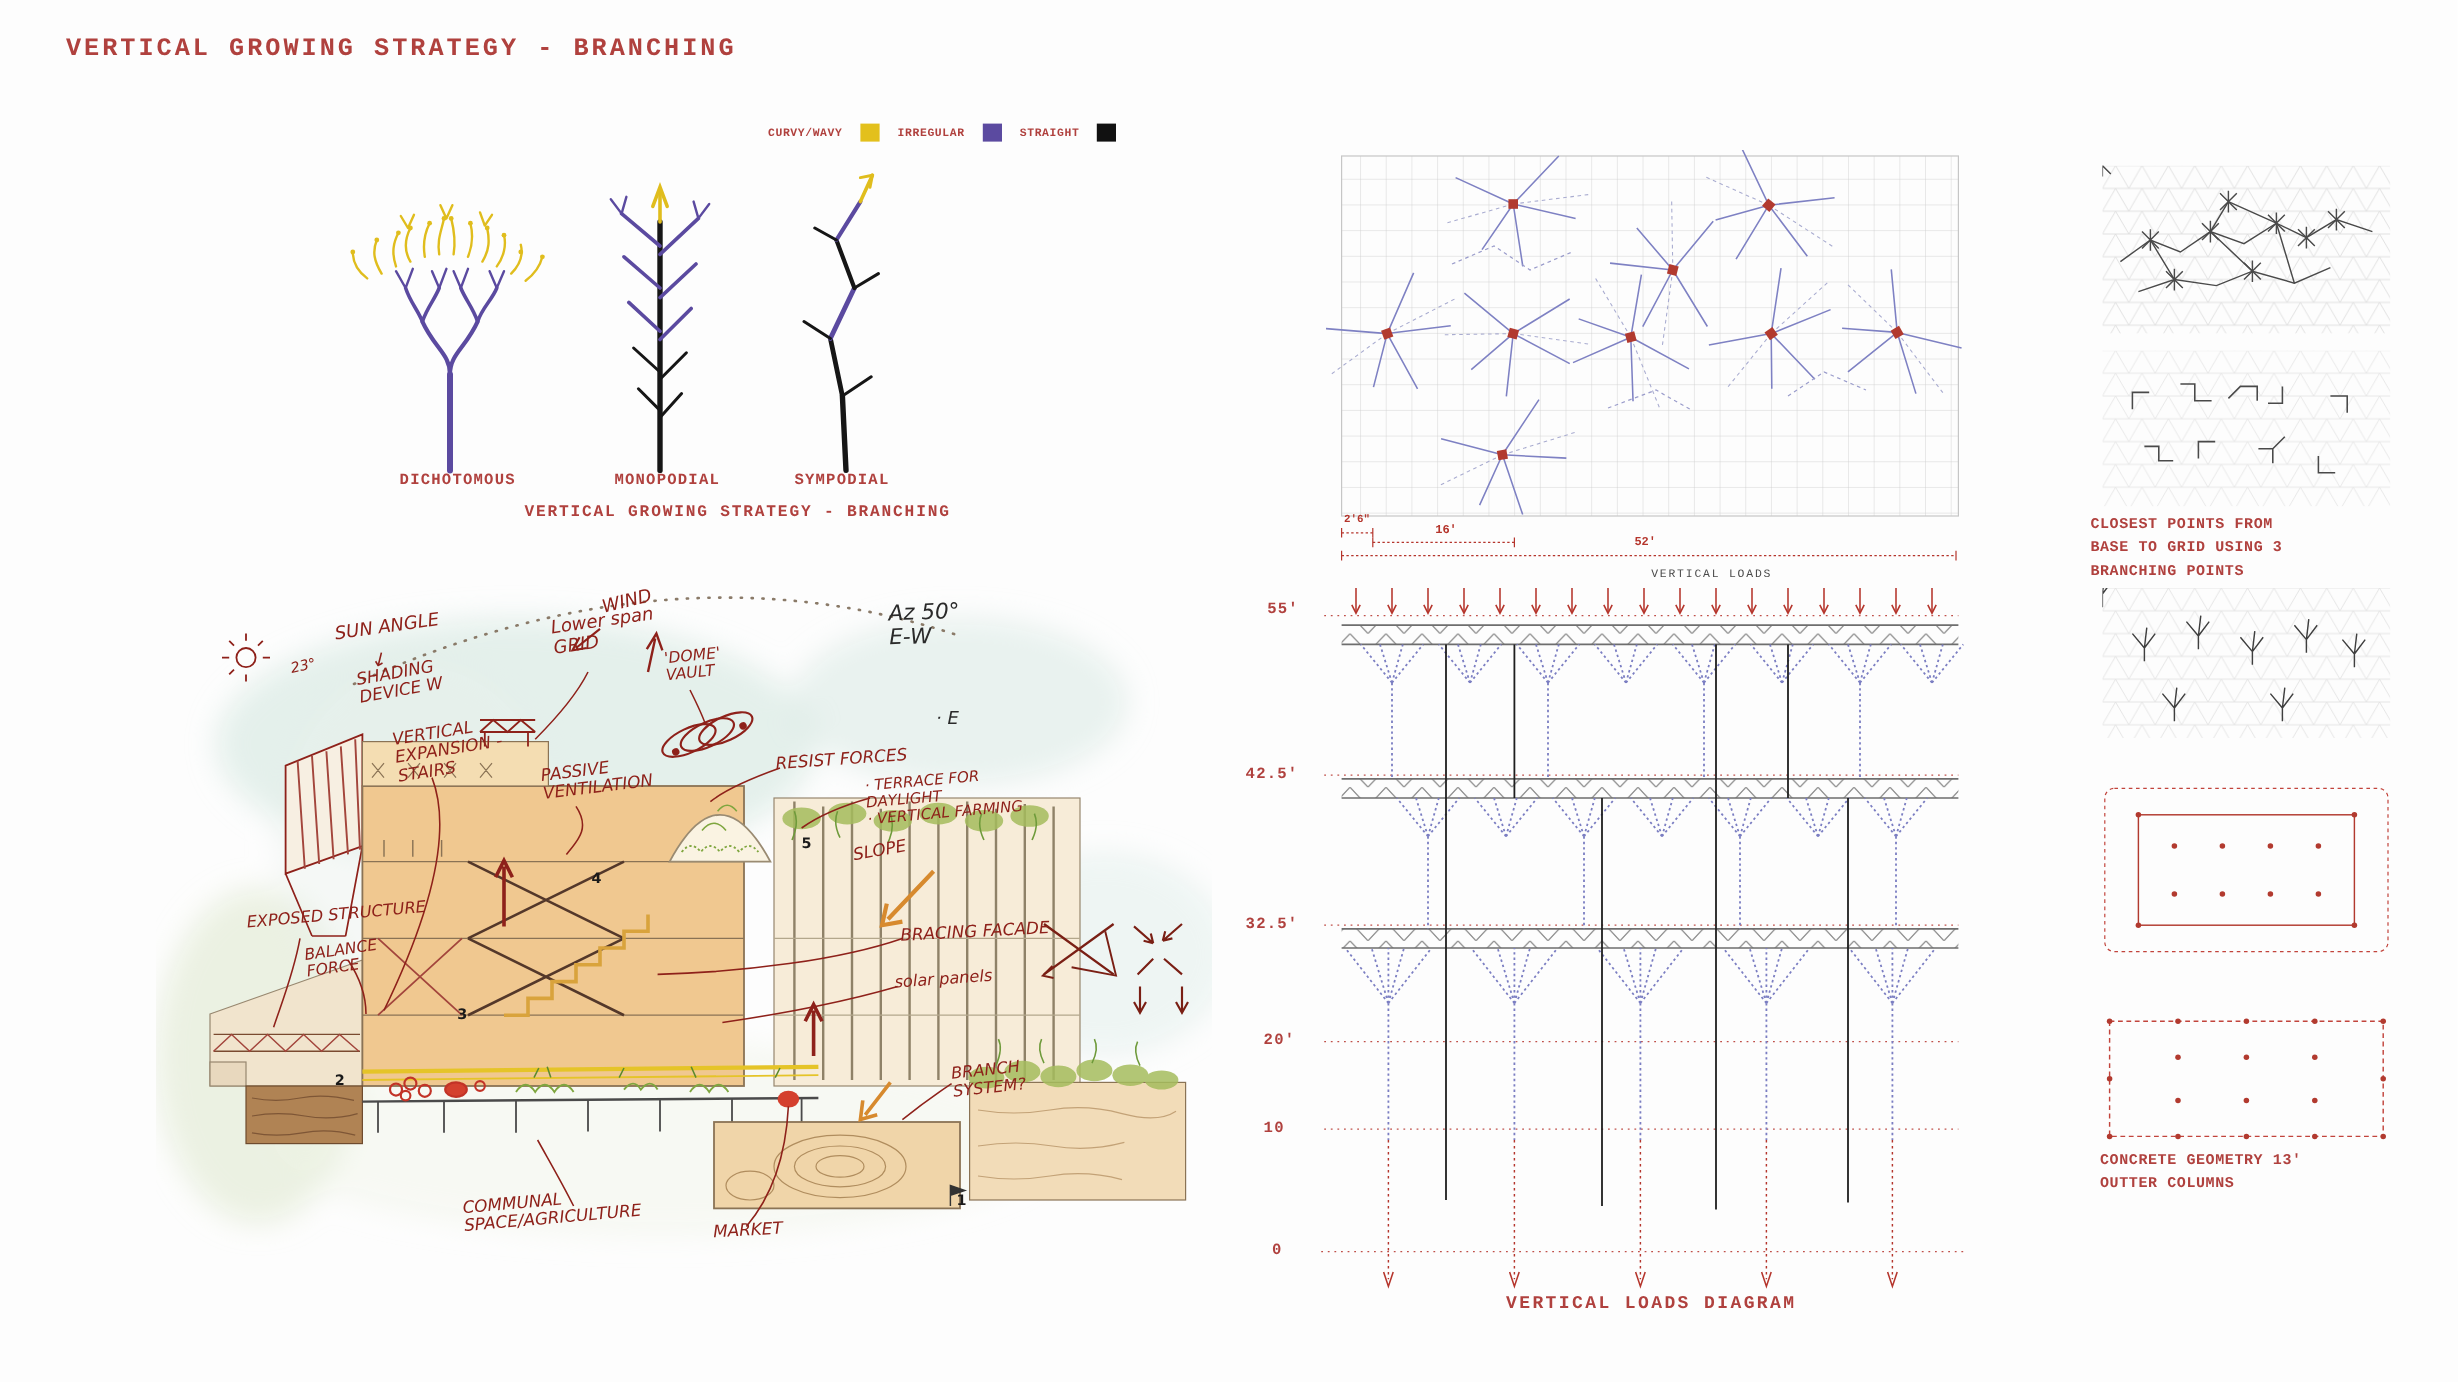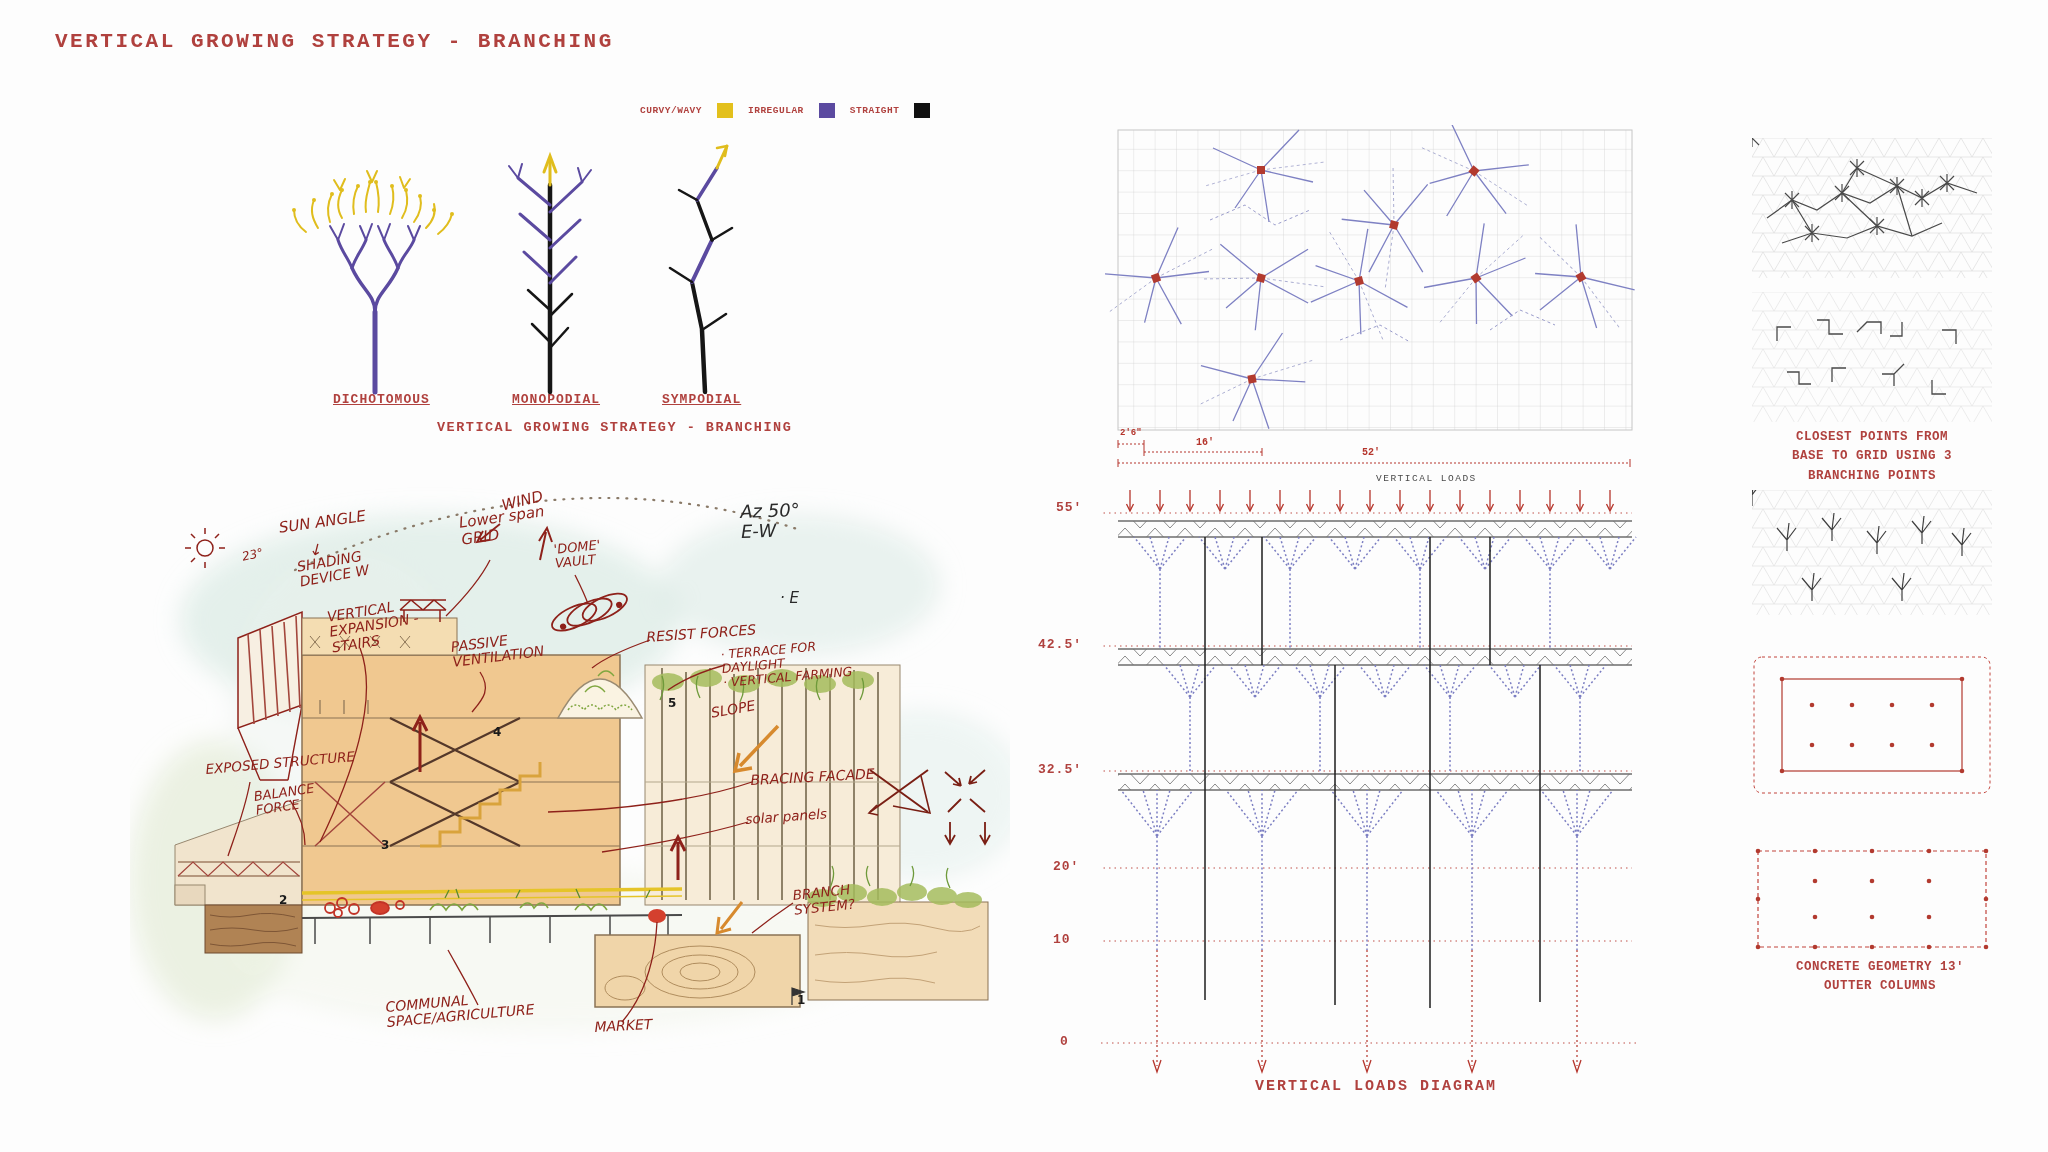--- a/index.html
+++ b/index.html
@@ -3,34 +3,34 @@
 <meta charset="utf-8">
 <style>
   html,body{margin:0;padding:0;background:#fff;}
   .board{position:relative;width:2048px;height:1152px;background:#FDFDFD;overflow:hidden;
          font-family:"Liberation Mono",monospace;}
   .page-title{position:absolute;left:55px;top:30px;font-size:21px;font-weight:bold;
               letter-spacing:2.5px;color:#B0413E;}
   .legend{position:absolute;left:640px;top:103px;display:flex;align-items:center;gap:15px;}
   .legend .lab{font-size:9.5px;font-weight:bold;letter-spacing:.5px;color:#B0413E;}
   .legend .sq{width:16px;height:15px;display:inline-block;}
-  .tree-label{position:absolute;font-size:13px;font-weight:bold;letter-spacing:1px;color:#B0413E;text-decoration:underline;}
+  .tree-label{position:absolute;font-size:13px;font-weight:bold;letter-spacing:1px;color:#B0413E;}
   .fig-caption{position:absolute;font-size:13.5px;font-weight:bold;letter-spacing:1.5px;color:#B0413E;}
   .hand{position:absolute;font-family:"DejaVu Sans",sans-serif;font-style:italic;color:#8E211A;
         white-space:pre-line;line-height:1.1;transform-origin:left top;}
   .hand.blk{color:#2A2A2A;}
   .tagnum{position:absolute;font-family:"DejaVu Sans",sans-serif;font-weight:bold;
           font-size:12px;color:#1A1A1A;}
   .lvl{position:absolute;font-size:13px;font-weight:bold;letter-spacing:1px;color:#B0413E;}
   .dim{position:absolute;font-weight:bold;color:#B5352C;}
   .loads-header{position:absolute;left:1328px;top:473px;font-size:9.5px;letter-spacing:1.5px;
                 color:#4A4A4A;font-weight:normal;margin-left:48px;}
   .loads-caption{position:absolute;left:1255px;top:1078px;font-size:15px;font-weight:bold;
                  letter-spacing:2px;color:#B0413E;}
-  .rc-caption{position:absolute;text-align:center;color:#B0413E;font-weight:bold;
+  .rc-caption{position:absolute;text-align:left;color:#B0413E;font-weight:bold;
               font-size:12.5px;line-height:1.55;white-space:pre-line;letter-spacing:.5px;}
   svg{position:absolute;display:block;}
 </style>
 </head>
 <body>
 
 <div class="board">
 
   <div class="page-title">VERTICAL GROWING STRATEGY - BRANCHING</div>
 

